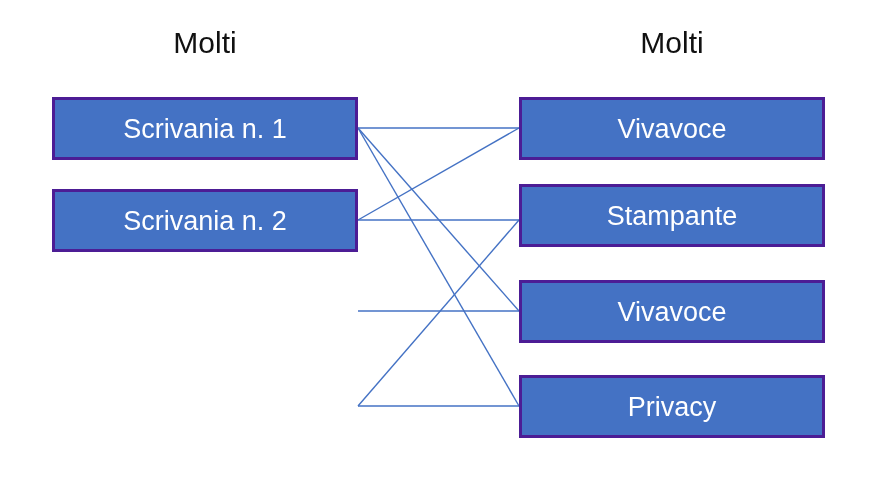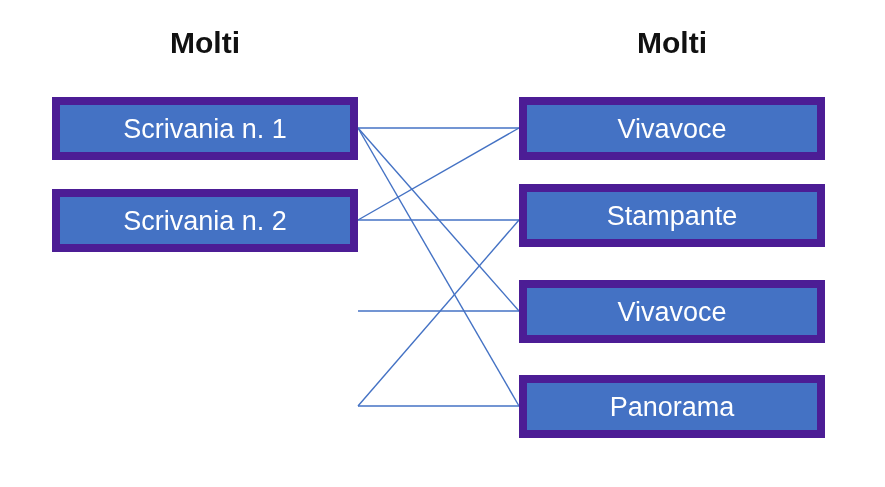--- a/index.html
+++ b/index.html
@@ -15,32 +15,32 @@
     width: 885px;
     height: 487px;
     background: #ffffff;
     overflow: hidden;
   }
   .col-header {
     position: absolute;
     font-size: 30px;
     line-height: 30px;
     color: #111111;
-    font-weight: 700;
+    font-weight: 400;
     text-align: center;
     white-space: nowrap;
   }
   #header-left  { left: 52px;  top: 28px; width: 306px; }
   #header-right { left: 519px; top: 28px; width: 306px; }
 
   .node {
     position: absolute;
     box-sizing: border-box;
     background: #4472c4;
-    border: 8px solid #4c1d95;
+    border: 3px solid #4c1d95;
     display: flex;
     align-items: center;
     justify-content: center;
     color: #ffffff;
     font-size: 27px;
     line-height: 30px;
     white-space: nowrap;
   }
   .node.left  { left: 52px;  width: 306px; height: 63px; }
   .node.right { left: 519px; width: 306px; height: 63px; }
@@ -96,16 +96,16 @@
 
   <div class="node right" id="node-right-1" style="top:184px">
     <span>Stampante</span>
   </div>
 
   <div class="node right" id="node-right-2" style="top:280px">
     <span>Vivavoce</span>
   </div>
 
   <div class="node right" id="node-right-3" style="top:375px">
-    <span>Panorama</span>
+    <span>Privacy</span>
   </div>
 
 </div>
 
 </body></html>

